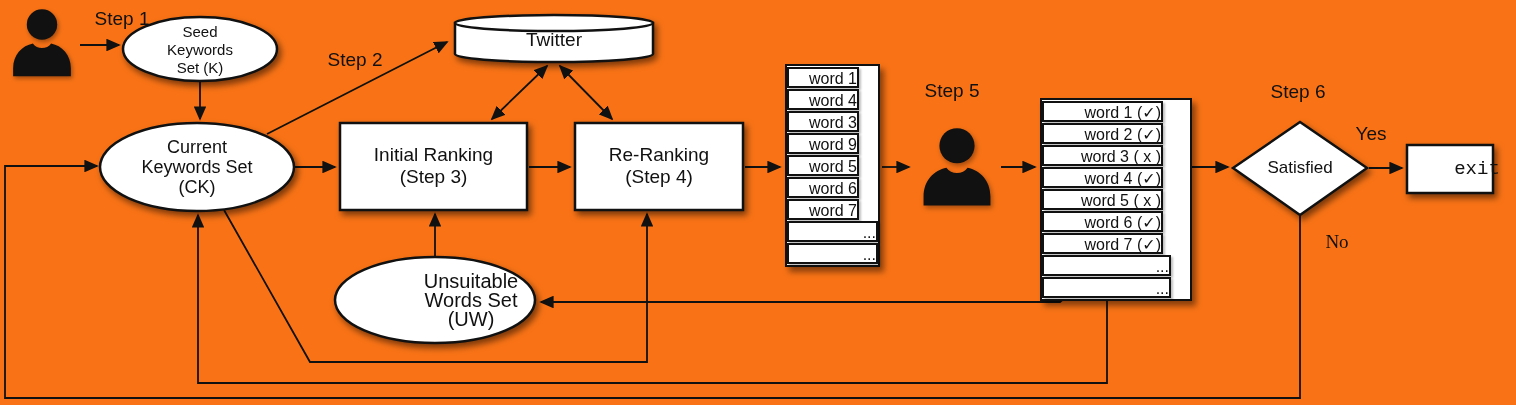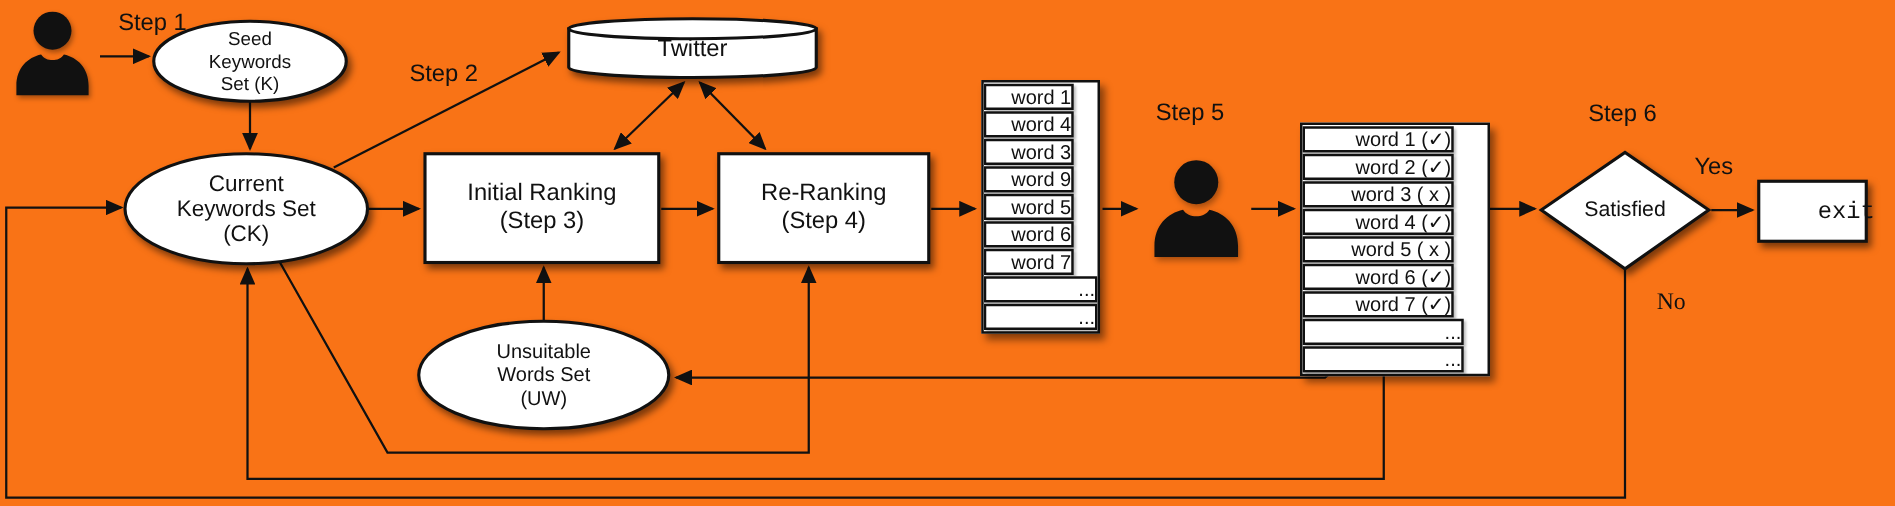--- a/index.html
+++ b/index.html
@@ -87,21 +87,21 @@
   <div class="label" style="left:340px;top:144px;width:187px;font-size:19px;line-height:22px;">Initial Ranking
 (Step 3)</div>
   <div class="label" style="left:575px;top:144px;width:168px;font-size:19px;line-height:22px;">Re-Ranking
 (Step 4)</div>
   <div class="label lbl-step" style="left:912px;top:80px;width:80px;">Step 5</div>
   <div class="label lbl-step" style="left:1257px;top:81px;width:82px;">Step 6</div>
   <div class="label lbl-step" style="left:1346px;top:123px;width:50px;">Yes</div>
   <div class="label lbl-step" style="left:1312px;top:231px;width:50px;font-family:Liberation Serif, serif;">No</div>
   <div class="label" style="left:1235px;top:158px;width:130px;font-size:17px;">Satisfied</div>
   <div class="label" style="left:1443px;top:158px;width:68px;font-size:19px;font-family:Liberation Mono, monospace;">exit</div>
-  <div class="label" style="left:337px;top:272px;width:196px;font-size:16px;line-height:19px;">Unsuitable
+  <div class="label" style="left:337px;top:272px;width:196px;font-size:20px;line-height:19px;padding-left:36px;">Unsuitable
 Words Set
 (UW)</div>
 
   <div class="wtable t1" style="left:785px;top:64px;width:95px;">
     <div class="wrow word">word 1</div>
     <div class="wrow word">word 4</div>
     <div class="wrow word">word 3</div>
     <div class="wrow word">word 9</div>
     <div class="wrow word">word 5</div>
     <div class="wrow word">word 6</div>

